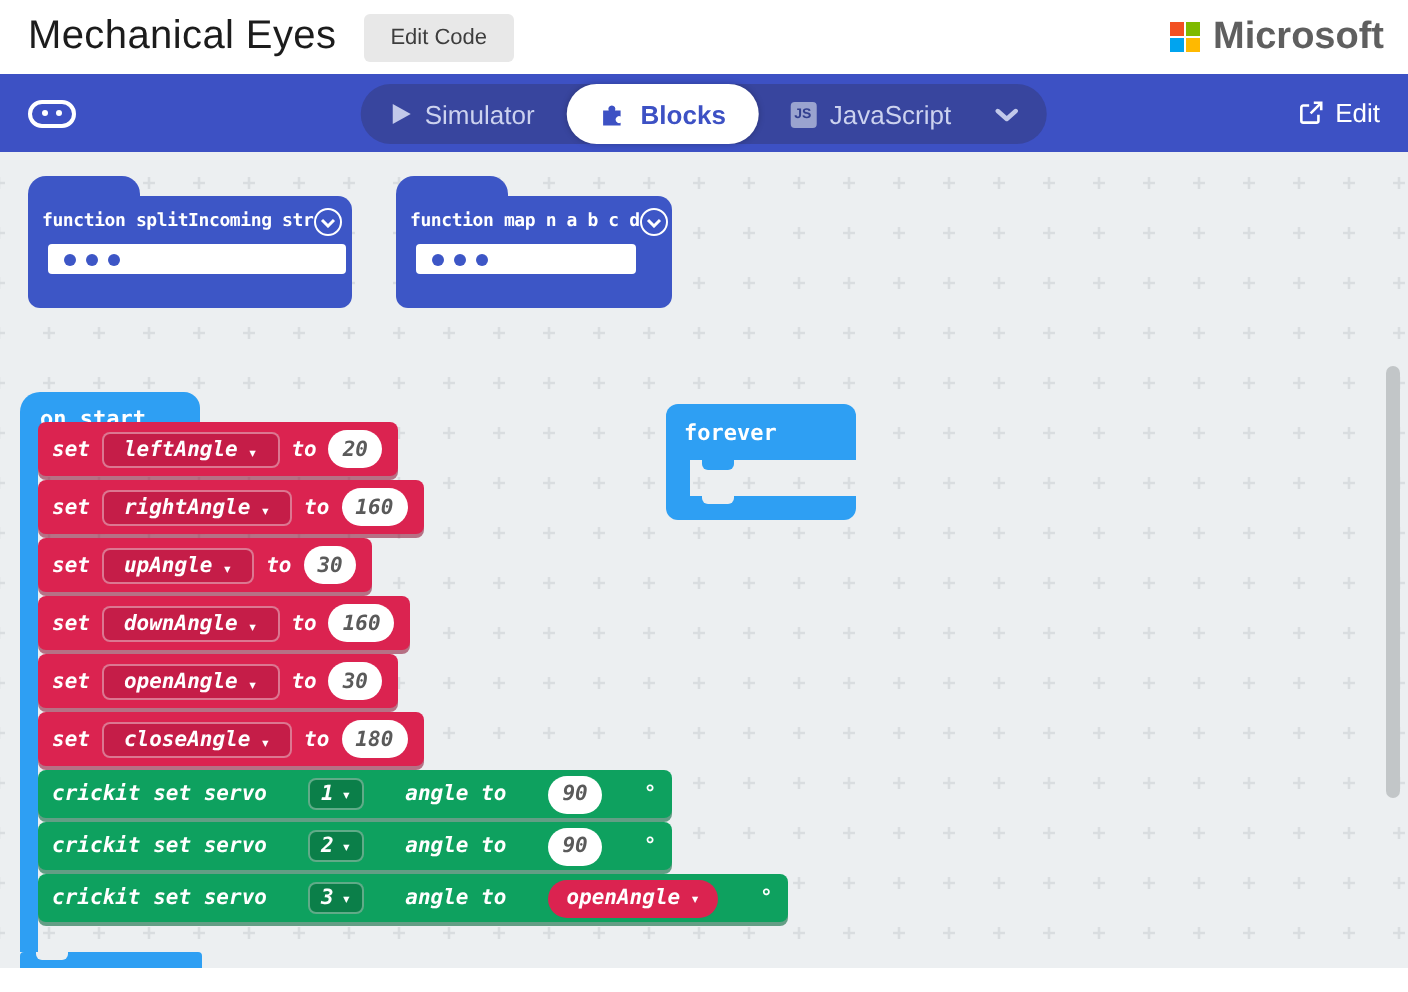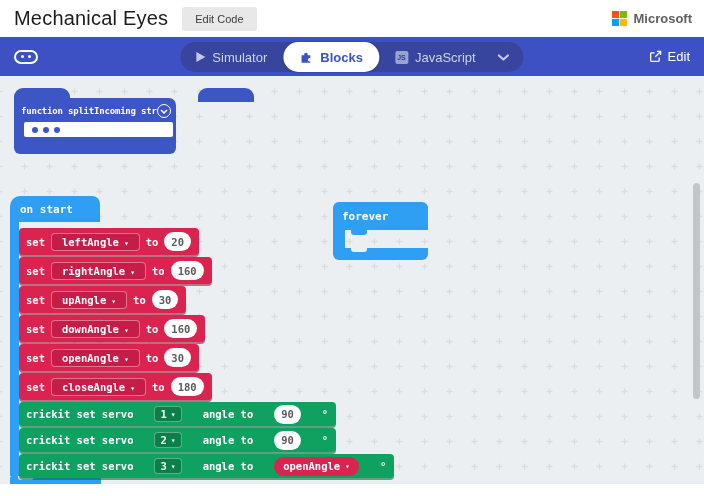--- a/index.html
+++ b/index.html
@@ -11,21 +11,21 @@
   .header { height:38px; background:#ffffff; display:flex; align-items:center; padding:0 12px 0 14px; }
   .title { font-size:20px; font-weight:500; color:#1c1c1c; letter-spacing:.2px; }
   .edit-code-btn { margin-left:14px; background:#e8e8e8; border:none; border-radius:3px;
       padding:6px 13px; font-size:11px; color:#3d3d3d; font-family:inherit; cursor:pointer; }
   .header-spacer { flex:1; }
   .ms-logo { display:flex; align-items:center; gap:7px; }
   .ms-squares { display:grid; grid-template-columns:7px 7px; grid-template-rows:7px 7px; gap:1px; }
   .ms-squares i { display:block; }
   .ms-sq-red{background:#F25022;} .ms-sq-green{background:#7FBA00;}
   .ms-sq-blue{background:#00A4EF;} .ms-sq-yellow{background:#FFB900;}
-  .ms-name { font-size:13px; font-weight:600; color:#5f5f5f; }
+  .ms-name { font-size:19px; font-weight:600; color:#5f5f5f; }
 
   
   .navbar { height:40px; background:#3D51C4; display:flex; align-items:center; padding:0 14px; position:relative; }
   .brand-icon { width:24px; height:14px; border:2px solid #fff; border-radius:7px;
       display:flex; align-items:center; justify-content:center; gap:4px; }
   .brand-icon i { width:3px; height:3px; background:#fff; border-radius:50%; }
   .tab-group { position:absolute; left:50%; top:5px; transform:translateX(-50%);
       height:30px; background:#38459E; border-radius:15px; display:flex; align-items:center; }
   .tab { display:flex; align-items:center; gap:7px; height:30px; padding:12px 16px;
       font-size:13px; color:#ccd2ef; cursor:pointer; }
@@ -56,21 +56,21 @@
   .func-strip i { width:6px; height:6px; border-radius:50%; background:#3D56C6; }
 
   
   .loops-blue { background:#2E9FF3; }
   .onstart-header { left:10px; top:120px; width:90px; height:26px; border-radius:10px 8px 0 0;
       display:flex; align-items:center; padding-left:10px; font-size:11px; }
   .onstart-wall { left:10px; top:146px; width:9px; height:254px; }
   .onstart-bottom { left:10px; top:400px; width:91px; height:16px; border-radius:2px 2px 6px 6px; }
   .notch-cut { position:absolute; left:8px; top:0; width:16px; height:4px; background:#ECEFF1; border-radius:0 0 3px 3px; }
 
-  .stack { position:absolute; left:19px; top:152px; }
+  .stack { position:absolute; left:19px; top:135px;font-style:italic; }
   .srow { display:flex; align-items:center; white-space:nowrap; width:max-content; }
 
   
   .set-block { height:27px; margin-bottom:2px; background:#DB2350; border-radius:4px;
       padding:0 8px 0 7px; gap:6px; box-shadow:0 2px 0 rgba(138,10,44,.55); font-size:10.5px; }
   .var-chip { background:#c51d48; border:1px solid rgba(255,255,255,.4); border-radius:4px;
       padding:2px 10px; font-size:10.5px; display:flex; align-items:flex-end; gap:5px; cursor:pointer; }
   .dd-arrow::after { content:"▾"; font-size:8px; color:#fff; }
   .val-oval { background:#fff; border-radius:10px; min-width:26px; height:19px; padding:0 7px;
       display:flex; align-items:center; justify-content:center;
@@ -177,20 +177,35 @@
         <div class="func-strip" style="margin-right:3px;">
           <i></i>
             <i></i>
             <i></i>
         </div>
       </div>
     </div>
 
     <div class="block func mono" style="left:198px; top:12px; width:138px;">
       <div class="func-hat"></div>
+      <div class="func-body">
+        <div class="func-label-row">
+          <span class="func-label">function map n a b c d</span>
+          <span class="collapse-chev">
+            <svg width="8" height="5" viewBox="0 0 8 5">
+                <polyline points="1,1 4,4 7,1" fill="none" stroke="#fff" stroke-width="1.5"></polyline>
+              </svg>
+          </span>
+        </div>
+        <div class="func-strip" style="margin-right:18px;">
+          <i></i>
+            <i></i>
+            <i></i>
+        </div>
+      </div>
     </div>
 
     <div class="block forever mono">
       <div class="forever-header">forever</div>
       <div class="forever-wall"></div>
       <div class="forever-tab"></div>
       <div class="forever-bottom"></div>
       <div class="forever-slot"></div>
     </div>
 

